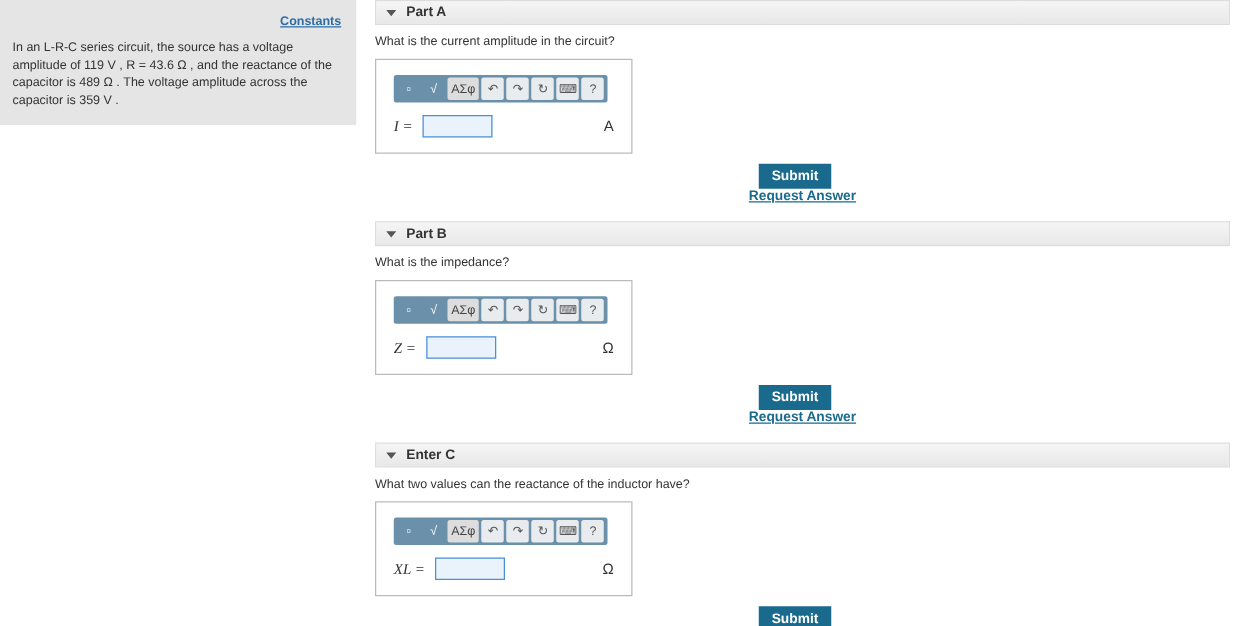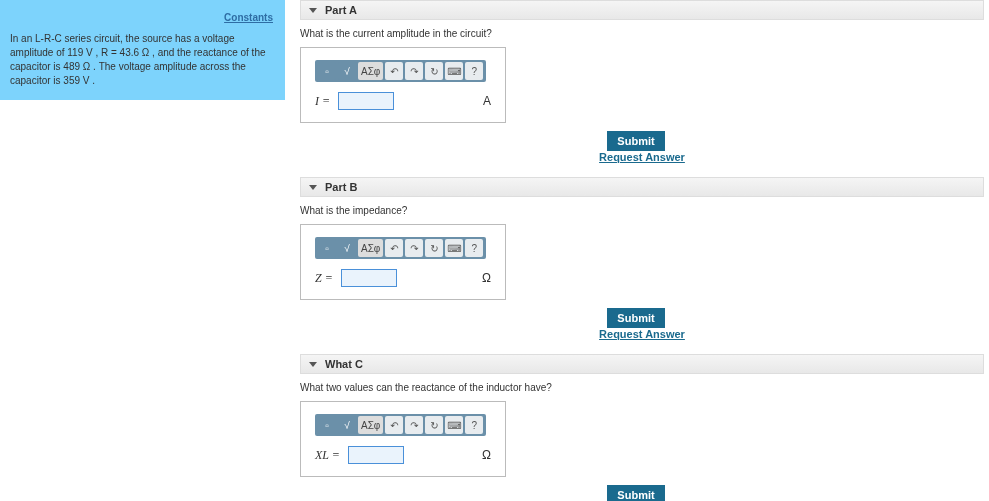--- a/index.html
+++ b/index.html
@@ -1,18 +1,18 @@
 <!DOCTYPE html>
 <html><head>
   <meta charset="utf-8">
   <style>
     * { margin: 0; padding: 0; box-sizing: border-box; }
     body { font-family: Arial, sans-serif; font-size: 11px; color: #333; background: #fff; width: 989px; }
     .layout { display: flex; align-items: flex-start; }
-    .left-panel { width: 285px; background: #7dd3fc; padding: 12px 10px; margin-right: 15px; position: relative; }
+    .left-panel { width: 285px; background: #e5e5e5; padding: 12px 10px; margin-right: 15px; position: relative; }
     .constants-link { position: absolute; top: 12px; right: 12px; color: #2e6da4; text-decoration: underline; font-weight: bold; font-size: 10px; cursor: pointer; }
     .prompt-text { font-size: 10px; line-height: 1.4; color: #333; margin-top: 20px; }
     .right-panel { flex: 1; padding-right: 5px; }
     .part { margin-bottom: 0; }
     .part-header { background: linear-gradient(to bottom, #f5f5f5, #e8e8e8); border: 1px solid #ddd; padding: 3px 8px; display: flex; align-items: center; font-weight: bold; font-size: 11px; text-align: right; }
     .caret { width: 0; height: 0; border-left: 4px solid transparent; border-right: 4px solid transparent; border-top: 5px solid #555; margin-right: 8px; display: inline-block; }
     .part-body { padding: 8px 0 14px 0; }
     .question-text { font-size: 10px; margin: 0 0 8px 0; }
     .bold-instr { font-weight: bold; font-size: 11px; margin: 2px 0 8px 0; }
     .answer-box { border: 1px solid #bbb; padding: 12px 14px; display: inline-block; min-width: 206px; }
@@ -97,21 +97,21 @@
         <div class="button-row">
           <button class="submit-btn">Submit</button>
           <span class="req-link">Request Answer</span>
         </div>
       </div>
     </div>
 
     <div class="part">
       <div class="part-header">
         <span class="caret"></span>
-        <span>What C</span>
+        <span>Enter C</span>
       </div>
       <div class="part-body">
         <p class="question-text">What two values can the reactance of the inductor have?</p>
         <div class="answer-box">
           <div class="toolbar">
             <span class="tool-icon">▫</span>
             <span class="tool-icon">√</span>
             <span class="tool-icon grey" style="width:auto;padding:0 3px;">ΑΣφ</span>
             <span class="tool-icon light">↶</span>
             <span class="tool-icon light">↷</span>

